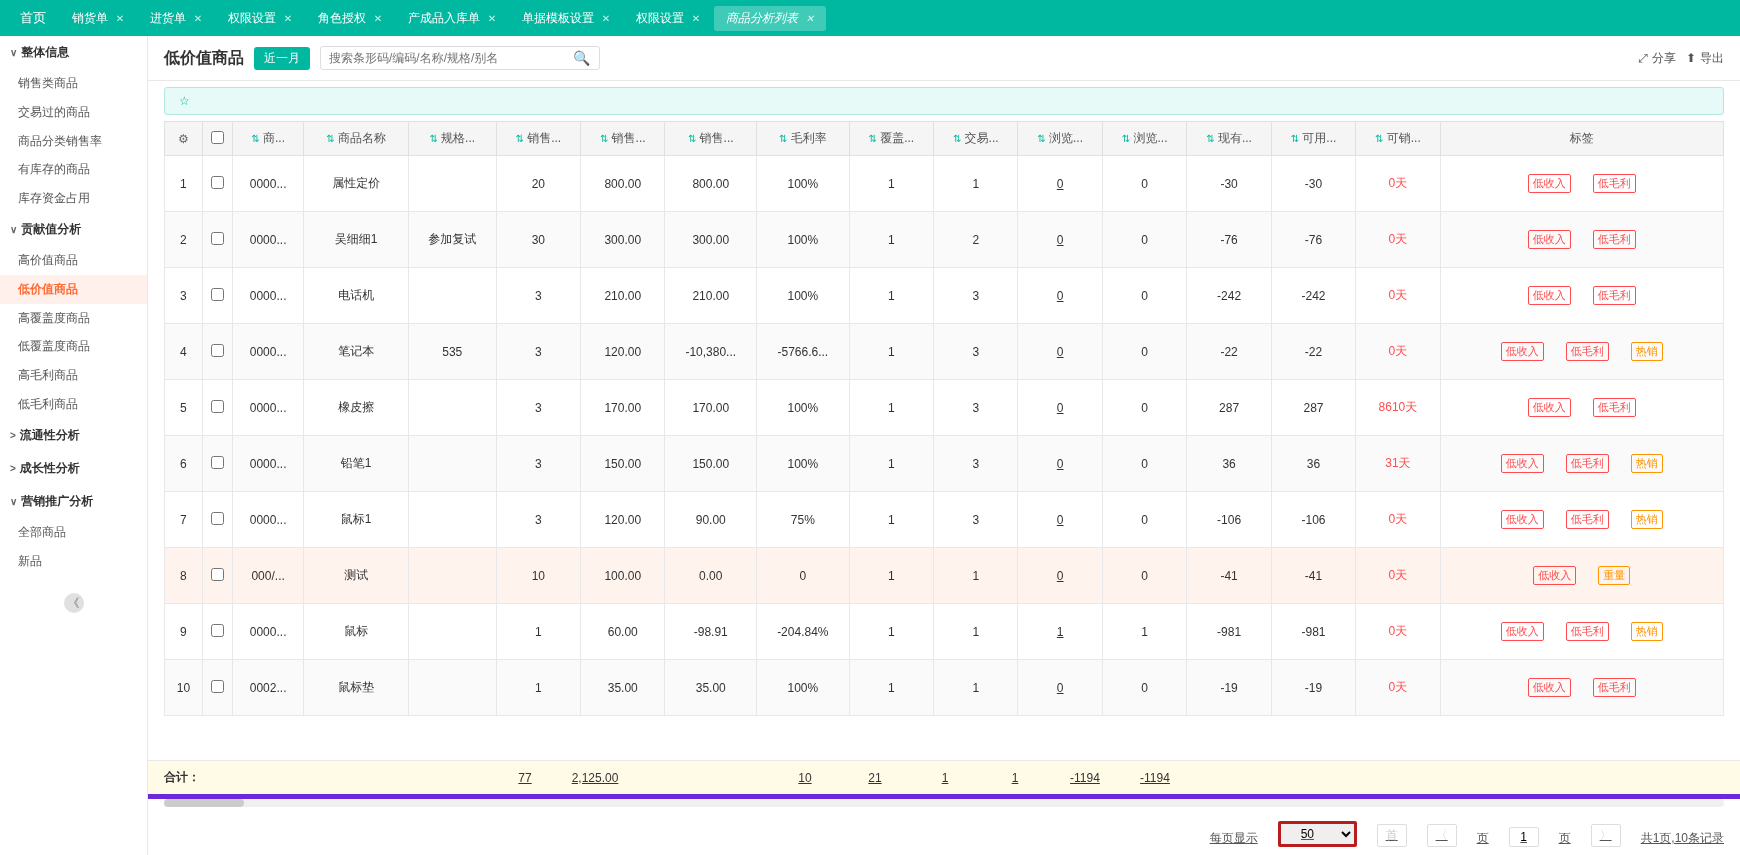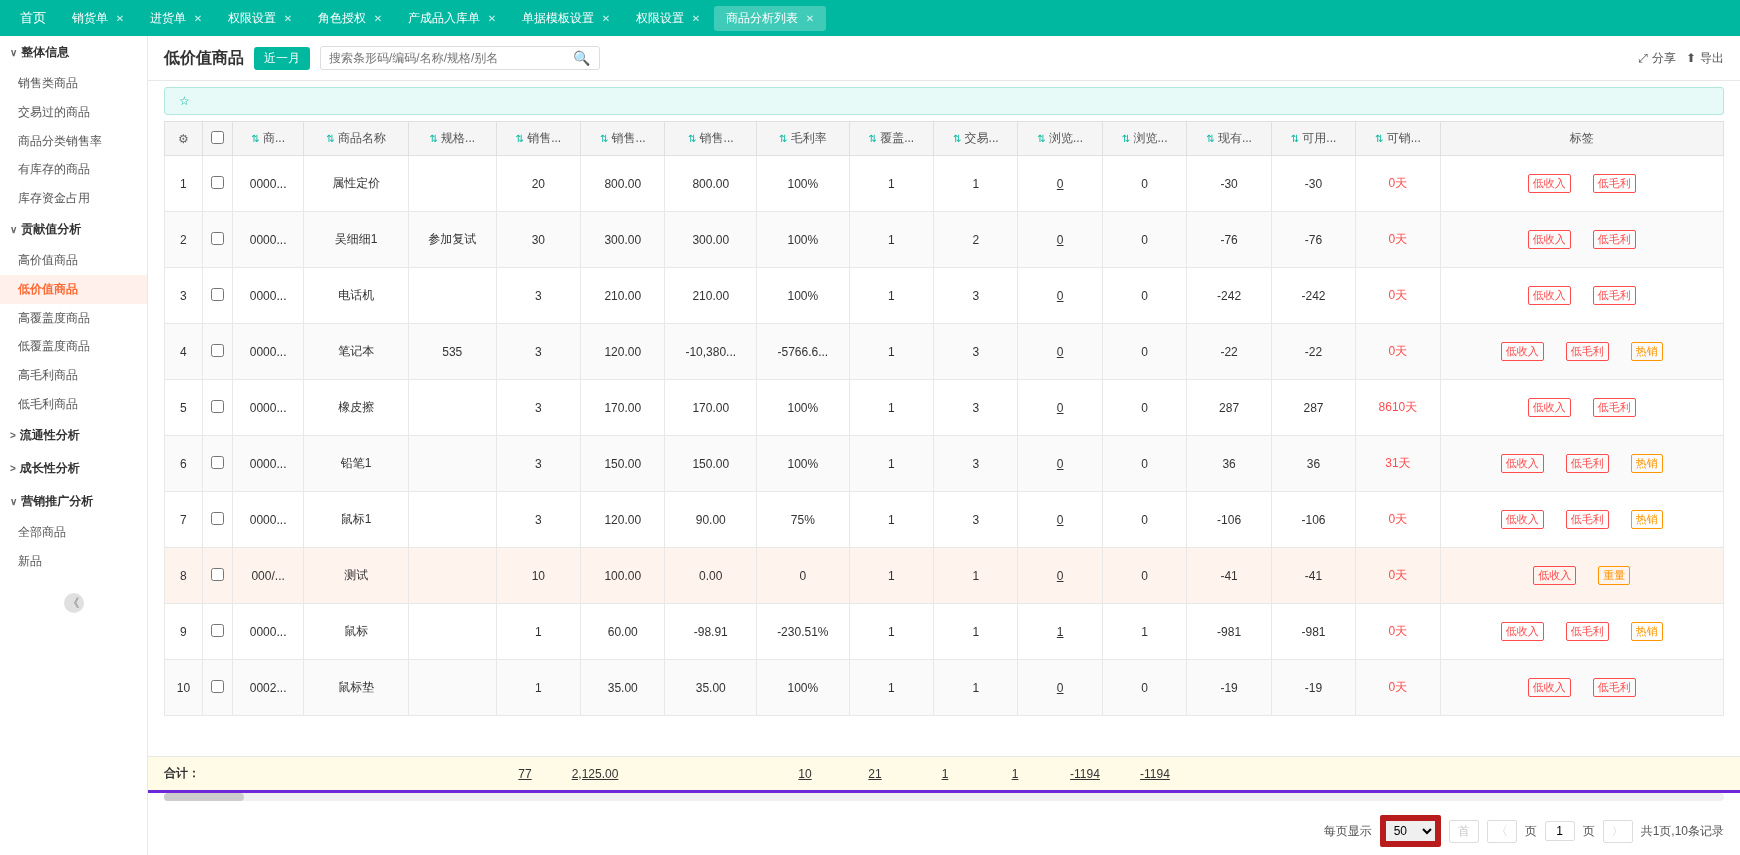--- a/index.html
+++ b/index.html
@@ -15,21 +15,21 @@
       gap: 2px;
     }
     .nav-item {
       color: #fff;
       padding: 4px 12px;
       cursor: pointer;
       border-radius: 3px;
       white-space: nowrap;
       font-size: 13px;
     }
-    .nav-item.active { background: rgba(255,255,255,0.25); }
+    .nav-item.active { background: rgba(255,255,255,0.25); font-style: italic; }
     .nav-close { font-size: 10px; margin-left: 4px; opacity: 0.8; }
 
     
     .main-layout {
       display: flex;
       height: calc(855px - 36px);
     }
 
     
     .sidebar {
@@ -179,57 +179,58 @@
     
     .footer {
       border-top: 1px solid #e8e8e8;
       background: #fff;
     }
     .total-row {
       display: flex;
       align-items: center;
       padding: 8px 16px;
       background: #fffbe6;
-      border-bottom: 3px solid #6d28d9;
+      border-bottom: 5px solid #6d28d9;
       font-size: 12px;
       color: #333;
     }
     .total-label { margin-right: 10px; font-weight: bold; }
     .total-cells {
       display: flex;
       gap: 0;
       flex: 1;
       text-decoration: underline;
     }
     .total-cell {
       text-align: center;
       padding: 0 6px;
       min-width: 70px;
     }
     .pagination {
       display: flex;
-      align-items: center;
+      align-items: flex-end;
       justify-content: flex-end;
       padding: 8px 16px;
-      gap: 8px;
+      gap: 20px;
       font-size: 12px;
       color: #555;
+      text-decoration: underline;
     }
     .page-btn {
       border: 1px solid #ddd;
       background: #fff;
       padding: 2px 8px;
       cursor: pointer;
       border-radius: 2px;
       color: #555;
     }
     .page-btn.disabled { color: #ccc; cursor: not-allowed; }
     .page-size-select {
-      border: 6px solid #b91c1c;
-      padding: 2px 4px;
+      border: 3px solid #b91c1c;
+      padding: 2px 16px;
       border-radius: 2px;
       outline: none;
     }
     .collapse-btn {
       width: 20px;
       height: 20px;
       background: #e0e0e0;
       border-radius: 50%;
       display: flex;
       align-items: center;
@@ -544,21 +545,21 @@
     </tr>
             <tr>
       <td>9</td>
       <td><input type="checkbox" style=""></td>
       <td>0000...</td>
       <td class="product-name">鼠标</td>
       <td></td>
       <td>1</td>
       <td>60.00</td>
       <td>-98.91</td>
-      <td>-230.51%</td>
+      <td>-204.84%</td>
       <td>1</td>
       <td>1</td>
       <td><span class="underline">1</span></td>
       <td>1</td>
       <td>-981</td>
       <td>-981</td>
       <td class="days-red">0天</td>
       <td><span class="tag tag-red">低收入</span><span class="tag tag-red">低毛利</span><span class="tag tag-orange">热销</span></td>
     </tr>
             <tr>

